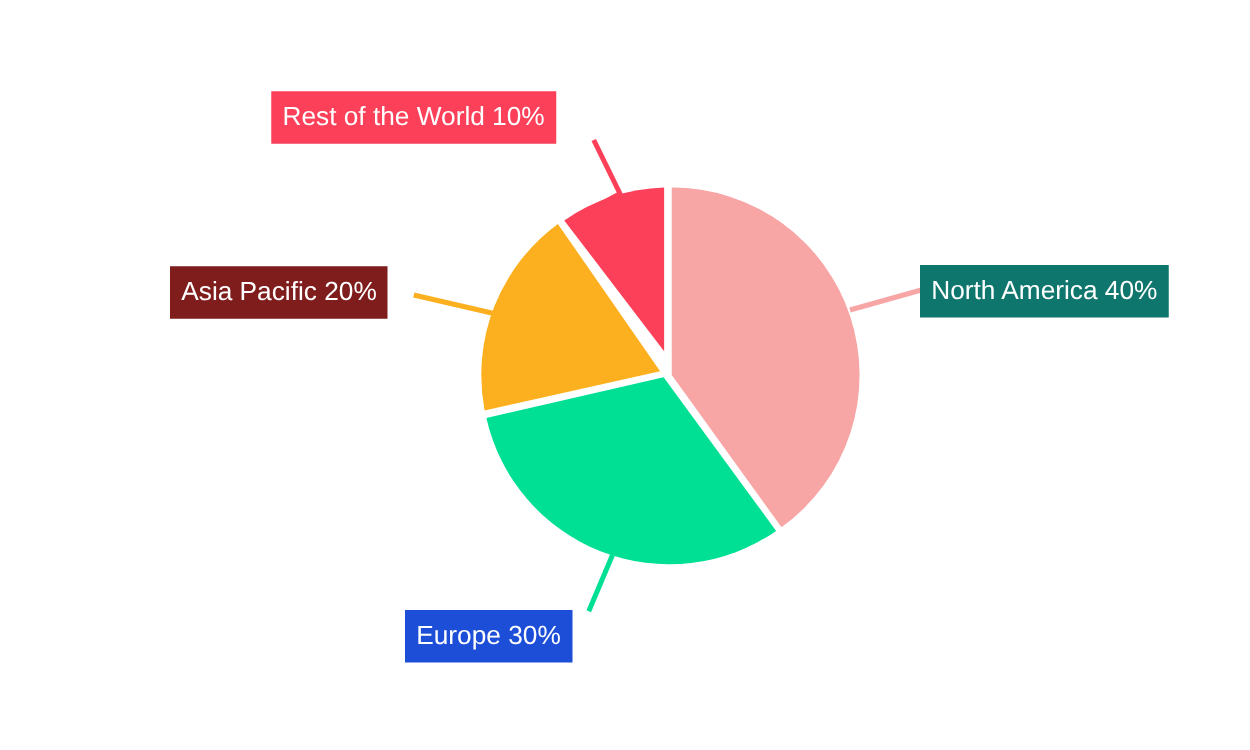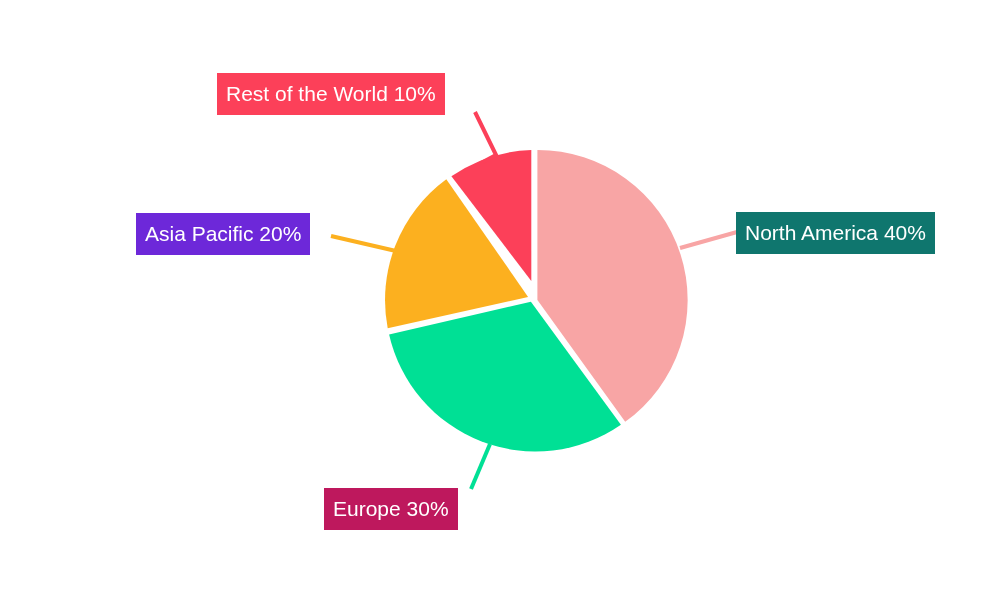--- a/index.html
+++ b/index.html
@@ -62,19 +62,19 @@
     <g>
       <path stroke="#f8a5a5" stroke-width="4" fill="none" d="M 646.0 248.0 L 703.0 232.0"></path>
       <path stroke="#00e095" stroke-width="4" fill="none" d="M 456.0 444.0 L 437.0 489.0"></path>
       <path stroke="#fcb01f" stroke-width="4" fill="none" d="M 362.0 251.0 L 297.0 236.0"></path>
       <path stroke="#fc4059" stroke-width="4" fill="none" d="M 447.0 163.0 L 462.0 155.0 L 447.0 163.0 M 441.0 112.0 L 463.0 157.0"></path>
     </g>
   </svg>
 
   <div class="callout-label" style="left:183px; top:73px; background:#fc4059;">Rest of the World 10%</div>
 
-  <div class="callout-label" style="left:102px; top:213px; background:#6d28d9;">Asia Pacific 20%</div>
+  <div class="callout-label" style="left:102px; top:213px; background:#7f1d1d;">Asia Pacific 20%</div>
 
   <div class="callout-label" style="left:702px; top:212px; background:#0f766e;">North America 40%</div>
 
-  <div class="callout-label" style="left:290px; top:488px; background:#be185d;">Europe 30%</div>
+  <div class="callout-label" style="left:290px; top:488px; background:#1d4ed8;">Europe 30%</div>
 
 </div>
 
 </body></html>

